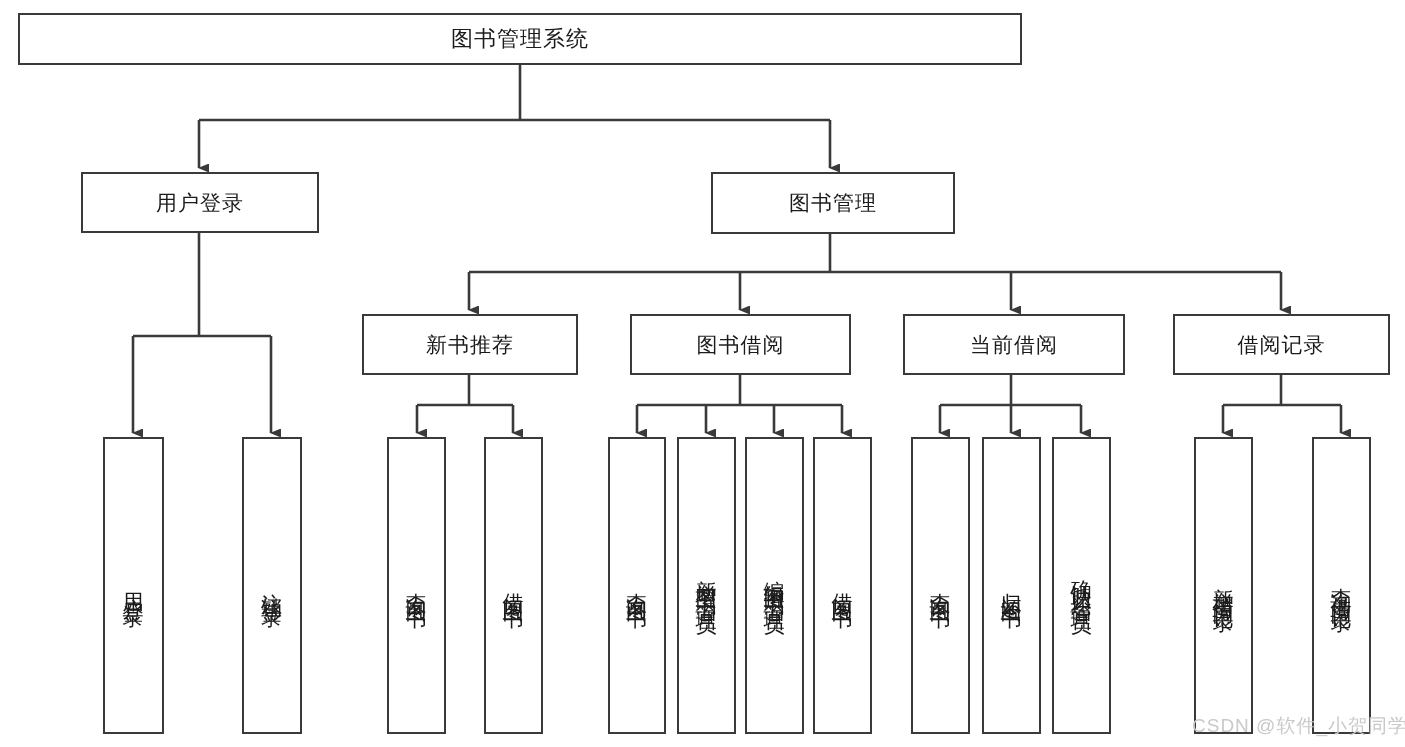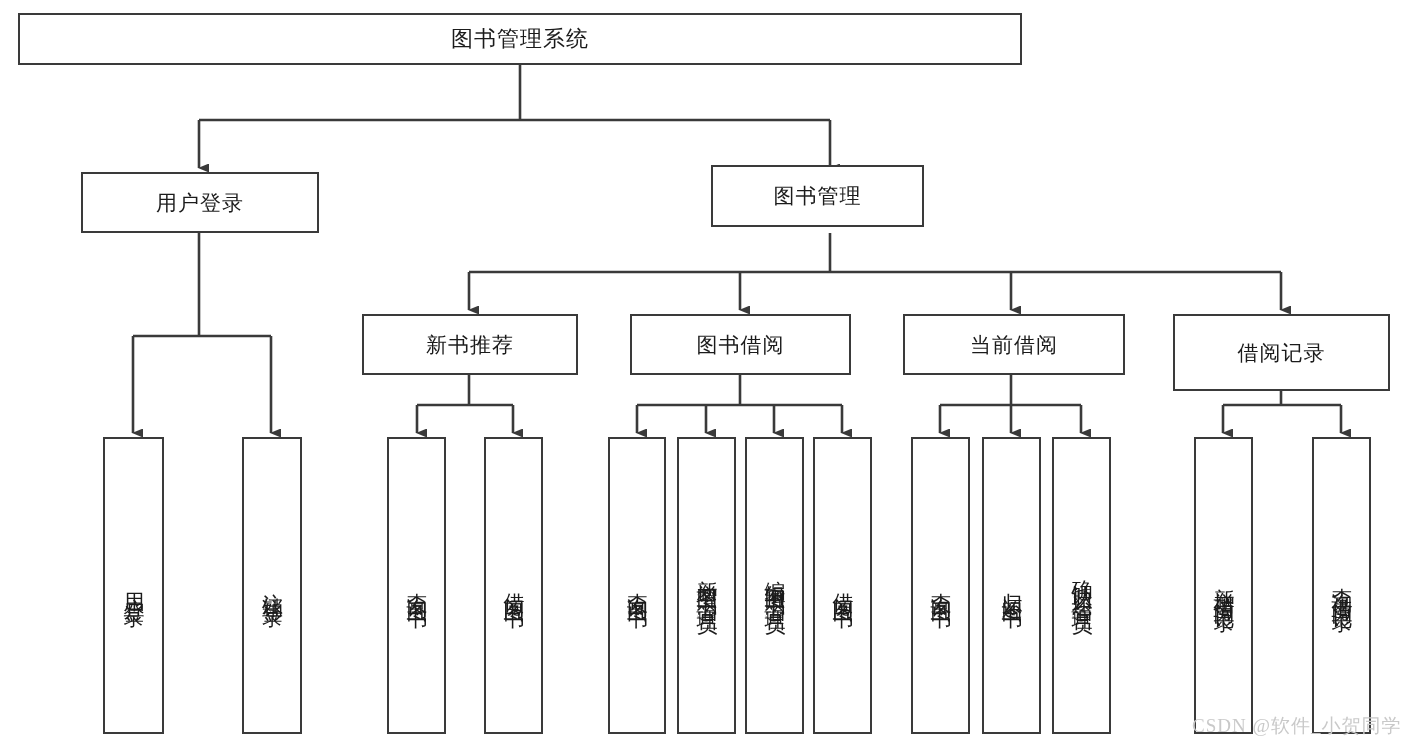--- a/index.html
+++ b/index.html
@@ -5,21 +5,21 @@
   html, body {
     margin: 0;
     padding: 0;
     background: #ffffff;
   }
   #canvas {
     position: relative;
     width: 1405px;
     height: 747px;
     background: #ffffff;
-    font-family: Liberation Serif, serif;
+    font-family: Liberation Sans, sans-serif;
     overflow: hidden;
   }
   svg.connectors {
     position: absolute;
     left: 0;
     top: 0;
     width: 1405px;
     height: 747px;
     pointer-events: none;
   }
@@ -115,34 +115,34 @@
     </g>
   </svg>
 
   <div class="node h root" id="node-root" style="left: 18px; top: 13px; width: 1004px; height: 52px;">
     <span>图书管理系统</span>
   </div>
 
   <div class="node h" id="node-user-login" style="left: 81px; top: 172px; width: 238px; height: 61px;">
     <span>用户登录</span>
   </div>
-  <div class="node h" id="node-book-manage" style="left: 711px; top: 165px; width: 213px; height: 62px;">
+  <div class="node h" id="node-book-manage" style="left: 711px; top: 172px; width: 244px; height: 62px;">
     <span>图书管理</span>
   </div>
 
   <div class="node h" id="node-book-borrow" style="left: 630px; top: 314px; width: 221px; height: 61px;">
     <span>图书借阅</span>
   </div>
   <div class="node h" id="node-new-book-recommend" style="left: 362px; top: 314px; width: 216px; height: 61px;">
     <span>新书推荐</span>
   </div>
   <div class="node h" id="node-current-borrow" style="left: 903px; top: 314px; width: 222px; height: 61px;">
     <span>当前借阅</span>
   </div>
-  <div class="node h" id="node-borrow-record" style="left: 1173px; top: 314px; width: 217px; height: 77px;">
+  <div class="node h" id="node-borrow-record" style="left: 1173px; top: 314px; width: 217px; height: 61px;">
     <span>借阅记录</span>
   </div>
 
   <div class="node v" id="node-leaf-0" style="left: 103px; top: 437px; width: 61px; height: 297px;">
     <span class="vtext">用户登录</span>
   </div>
   <div class="node v" id="node-leaf-1" style="left: 242px; top: 437px; width: 60px; height: 297px;">
     <span class="vtext">注销登录</span>
   </div>
   <div class="node v" id="node-leaf-2" style="left: 387px; top: 437px; width: 59px; height: 297px;">

